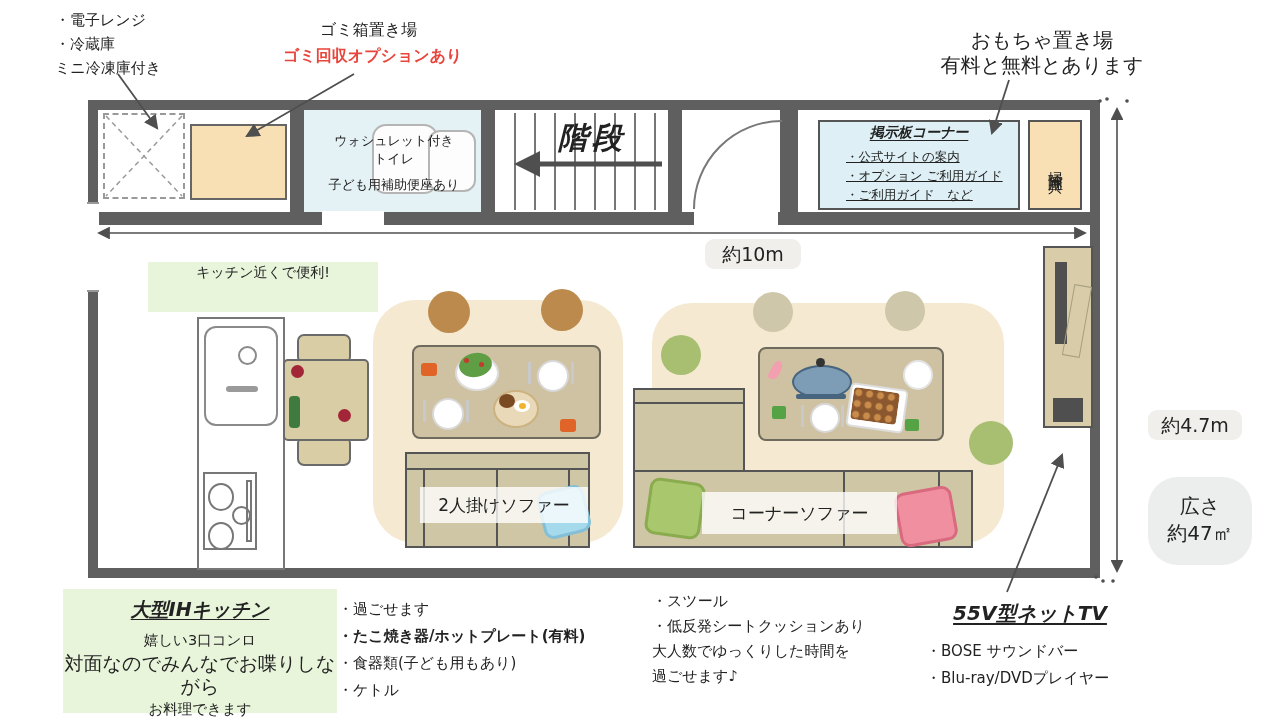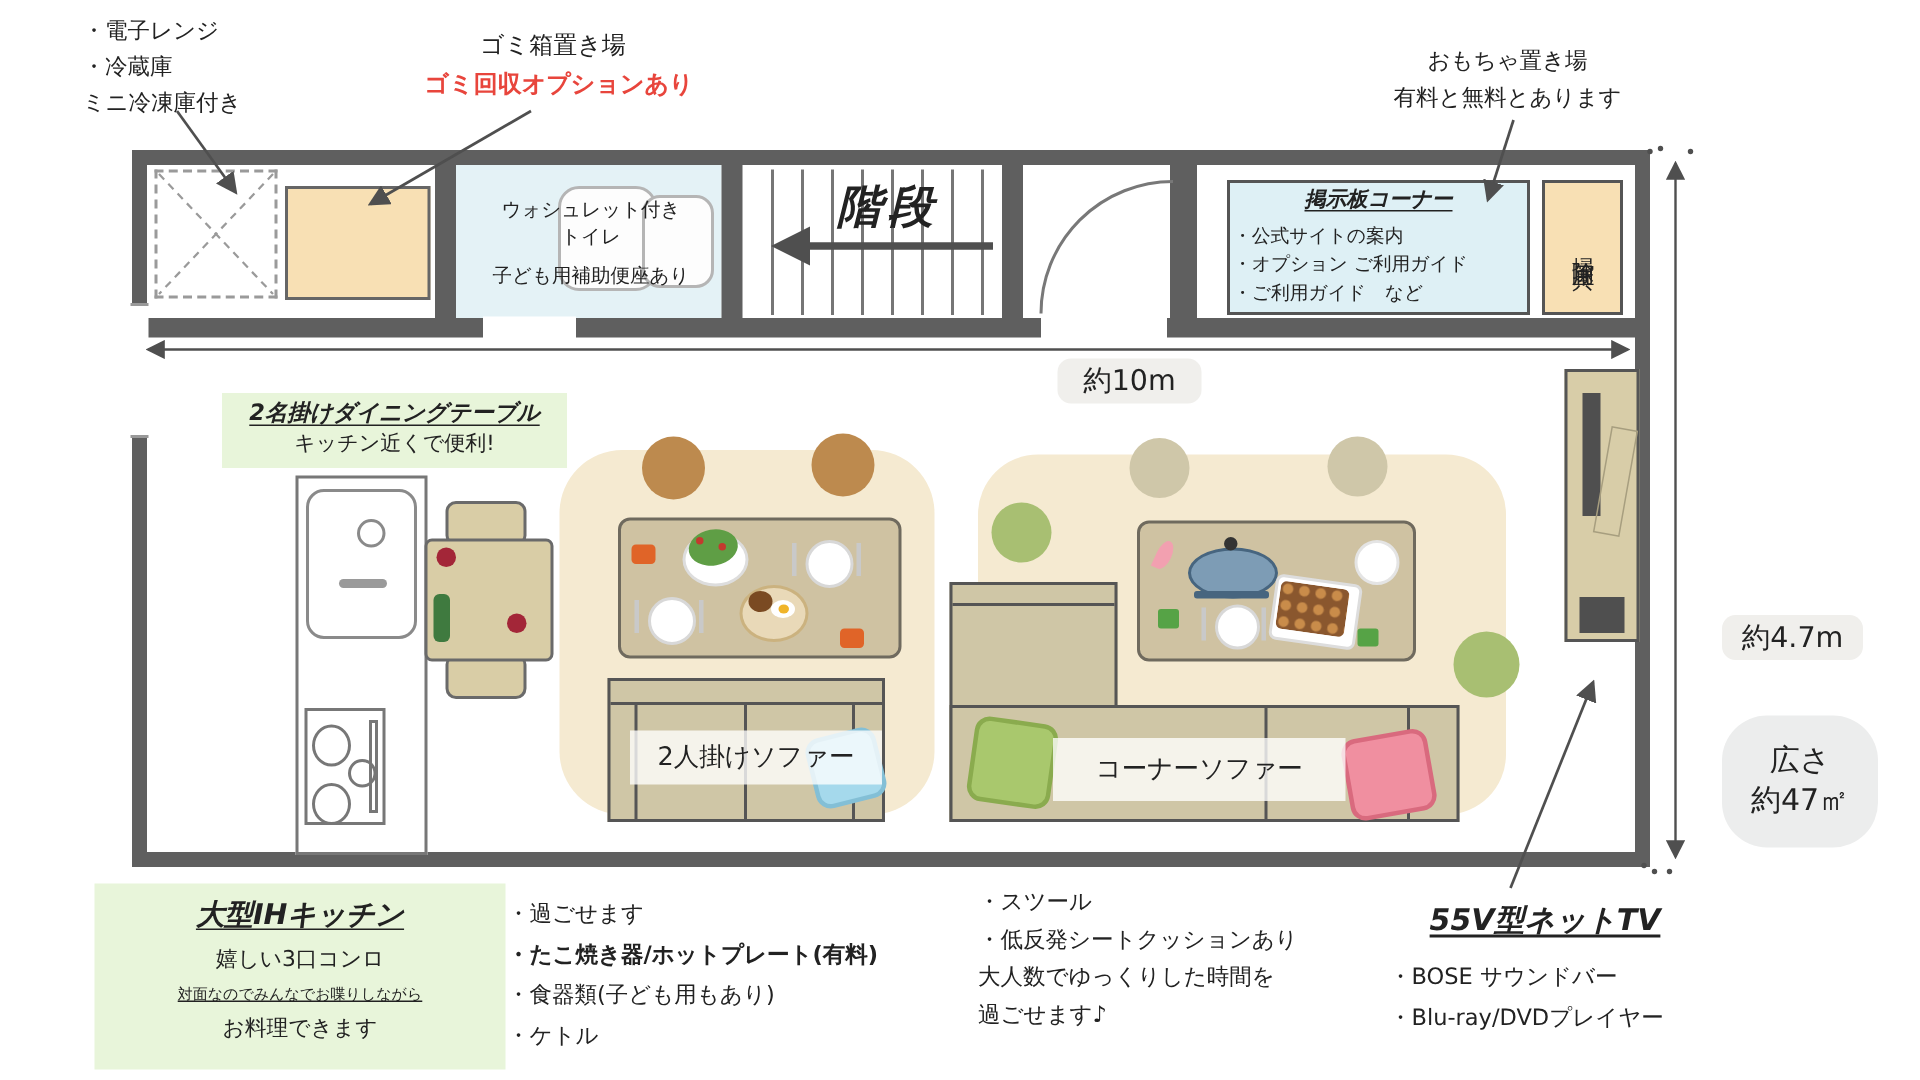--- a/index.html
+++ b/index.html
@@ -179,65 +179,64 @@
     </g>
   </svg>
 
   <div class="abs txt" style="left:55px;top:8px;font-size:15px;line-height:24px;">
     <span style="display:block;">・電子レンジ</span>
     <span style="display:block;">・冷蔵庫</span>
     <span style="display:block;">ミニ冷凍庫付き</span>
   </div>
   <div class="abs txt" style="left:320px;top:20px;font-size:16px;">ゴミ箱置き場</div>
   <div class="abs txt" style="left:283px;top:46px;font-size:16px;color:#e8453c;font-weight:bold;">ゴミ回収オプションあり</div>
-  <div class="abs txt ctr" style="left:895px;top:28px;width:220px;font-size:15px;line-height:25px;">
+  <div class="abs txt ctr" style="left:932px;top:28px;width:220px;font-size:20px;line-height:25px;">
     <span style="display:block;">おもちゃ置き場</span>
     <span style="display:block;">有料と無料とあります</span>
   </div>
 
   <div class="abs txt ctr b" style="left:552px;top:118px;width:80px;font-size:30px;letter-spacing:4px;">階段</div>
 
   <div class="abs txt ctr" style="left:306px;top:132px;width:176px;font-size:13px;line-height:18px;">
     <span style="display:block;">ウォシュレット付き</span>
     <span style="display:block;">トイレ</span>
     <span style="display:block;margin-top:8px;">子ども用補助便座あり</span>
   </div>
 
   <div class="abs txt" style="left:820px;top:124px;width:198px;">
     <div class="ctr u b" style="font-size:14px;">掲示板コーナー</div>
-    <div style="font-size:12.5px;line-height:19px;padding-left:2px;margin-top:5px;">
+    <div style="font-size:12.5px;line-height:19px;padding-left:26px;margin-top:5px;text-decoration:underline;">
       <span style="display:block;">・公式サイトの案内</span>
       <span style="display:block;">・オプション ご利用ガイド</span>
       <span style="display:block;">・ご利用ガイド　など</span>
     </div>
   </div>
 
   <div class="abs txt" style="left:1028px;top:120px;width:54px;height:90px;display:flex;align-items:center;justify-content:center;">
     <span style="writing-mode:vertical-rl;font-size:15px;letter-spacing:3px;">掃除用具</span>
   </div>
 
   <div class="abs txt bubble ctr" style="left:705px;top:239px;width:96px;height:30px;line-height:30px;font-size:19px;">約10m</div>
   <div class="abs txt bubble ctr" style="left:1148px;top:410px;width:94px;height:30px;line-height:30px;font-size:19px;">約4.7m</div>
   <div class="abs txt ctr" style="left:1148px;top:477px;width:104px;height:88px;background:#eceded;border-radius:30px;">
     <span style="display:block;margin-top:16px;font-size:20px;">広さ</span>
     <span style="display:block;font-size:20px;">約47㎡</span>
   </div>
 
   <div class="abs txt ctr" style="left:148px;top:262px;width:230px;height:50px;background:#e8f5da;">
-    <span class="u b" style="display:block;margin-top:4px;font-size:15px;">2名掛けダイニングテーブル</span>
     <span style="display:block;font-size:14px;margin-top:2px;">キッチン近くで便利!</span>
   </div>
 
   <div class="abs txt strip ctr" style="left:420px;top:487px;width:168px;height:36px;line-height:36px;font-size:17px;">2人掛けソファー</div>
   <div class="abs txt strip ctr" style="left:702px;top:492px;width:195px;height:42px;line-height:42px;font-size:17px;">コーナーソファー</div>
 
   <div class="abs txt ctr" style="left:63px;top:589px;width:274px;height:124px;background:#e8f5da;">
     <span class="u b" style="display:block;margin-top:8px;font-size:19px;">大型IHキッチン</span>
     <span style="display:block;margin-top:6px;font-size:14.5px;line-height:23px;">嬉しい3口コンロ</span>
-    <span style="display:block;font-size:10px;line-height:23px;text-decoration:underline;">対面なのでみんなでお喋りしながら</span>
+    <span style="display:block;font-size:19px;line-height:23px;">対面なのでみんなでお喋りしながら</span>
     <span style="display:block;font-size:14.5px;line-height:23px;">お料理できます</span>
   </div>
 
   <div class="abs txt note" style="left:338px;top:596px;line-height:27px;">
     <span style="display:block;">・過ごせます</span>
     <span style="display:block;font-weight:bold;">・たこ焼き器/ホットプレート(有料)</span>
     <span style="display:block;">・食器類(子ども用もあり)</span>
     <span style="display:block;">・ケトル</span>
   </div>
 

